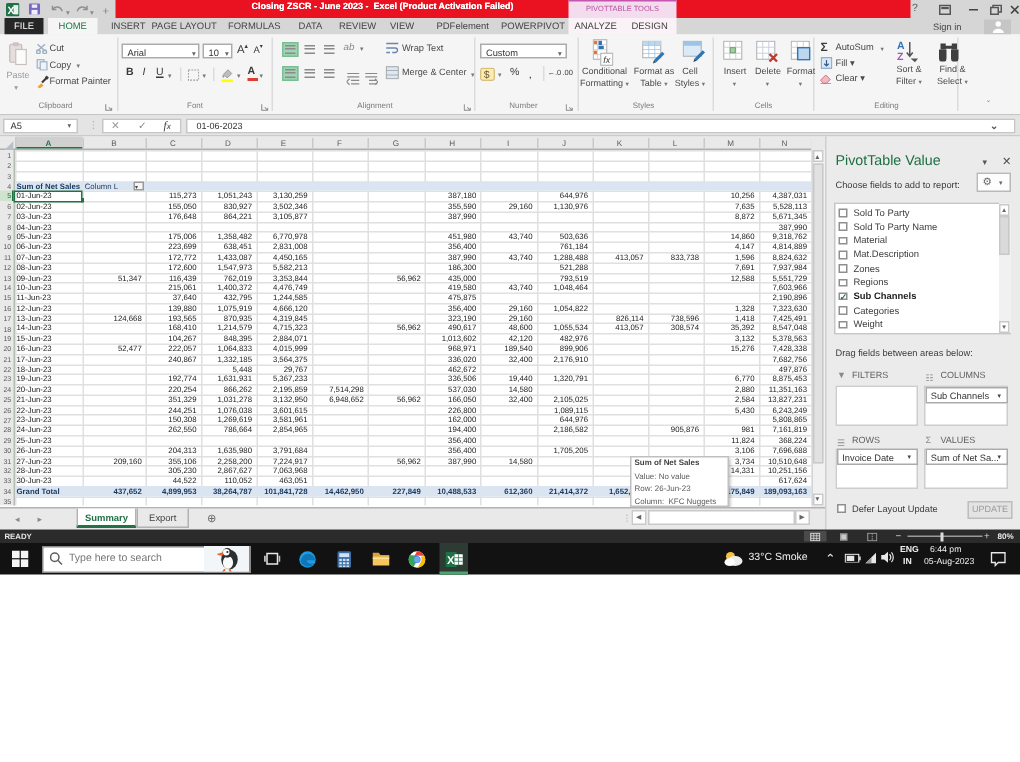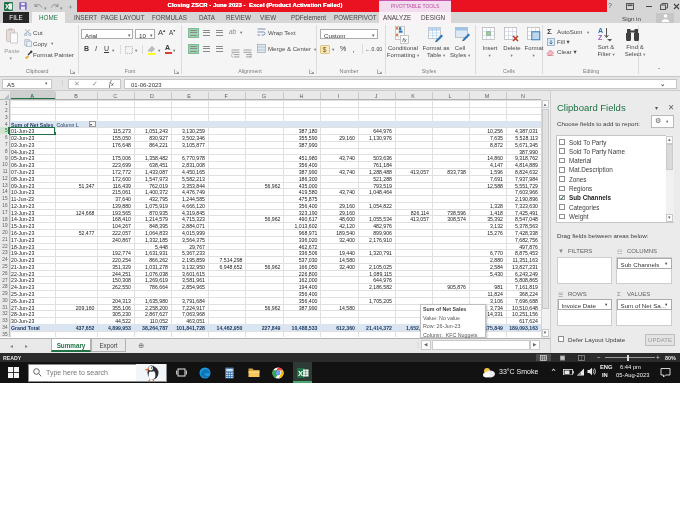--- a/index.html
+++ b/index.html
@@ -666,21 +666,21 @@
 <div class="abs tt" style="left:542.7px;top:101.7px;font-size:4.5px;color:#666;">▲</div>
 <div class="abs" style="left:541.5px;top:109.2px;width:7.5px;height:200px;background:#e1e1e1;border:1px solid #c9c9c9;"></div>
 <div class="abs" style="left:541.5px;top:328.5px;width:7.5px;height:8px;background:#fdfdfd;border:1px solid #c9c9c9;"></div>
 <div class="abs tt" style="left:542.7px;top:330.0px;font-size:4.5px;color:#666;">▼</div>
 <div class="abs" style="left:420px;top:304px;width:66px;height:34px;background:#fff;border:1px solid #bfbfbf;box-shadow:1px 1px 2px rgba(0,0,0,0.25);"></div>
 <div class="abs tt" style="left:423px;top:306px;font-size:5.3px;color:#3f3f3f;"><b>Sum of Net Sales</b></div>
 <div class="abs tt" style="left:423px;top:314.5px;font-size:5.3px;color:#595959;">Value: No value</div>
 <div class="abs tt" style="left:423px;top:323px;font-size:5.3px;color:#595959;">Row: 26-Jun-23</div>
 <div class="abs tt" style="left:423px;top:331.5px;font-size:5.3px;color:#595959;">Column:&nbsp; KFC Nuggets</div>
 <div class="abs" style="left:549.5px;top:91.0px;width:130.5px;height:262.0px;background:#ebebeb;border-left:1px solid #cfcfcf;"></div>
-<div class="abs tt" style="left:557px;top:102px;font-size:9.5px;color:#1d6f42;">Clipboard Fields</div>
+<div class="abs tt" style="left:557px;top:102px;font-size:9.5px;color:#1d6f42;">PivotTable Value</div>
 <div class="abs tt" style="left:655px;top:104px;font-size:6px;color:#555;">▾</div>
 <div class="abs tt" style="left:668px;top:102.5px;font-size:7.5px;color:#555;">✕</div>
 <div class="abs tt" style="left:557px;top:120px;font-size:6.2px;color:#3c3c3c;">Choose fields to add to report:</div>
 <div class="abs" style="left:651px;top:114.5px;width:23px;height:13px;background:#fdfdfd;border:1px solid #b9b9b9;"></div>
 <div class="abs tt" style="left:655px;top:117px;font-size:7px;color:#666;">⚙</div>
 <div class="abs tt" style="left:666px;top:118.5px;font-size:4.6px;color:#666;">▾</div>
 <div class="abs" style="left:556px;top:134.5px;width:118px;height:88px;background:#fff;border:1px solid #c6c6c6;"></div>
 <div class="abs" style="left:665.5px;top:135px;width:8px;height:87px;background:#f1f1f1;"></div>
 <div class="abs" style="left:666px;top:135.5px;width:7px;height:8px;background:#fdfdfd;border:1px solid #c9c9c9;"></div>
 <div class="abs tt" style="left:667.3px;top:137px;font-size:4.2px;color:#666;">▲</div>

